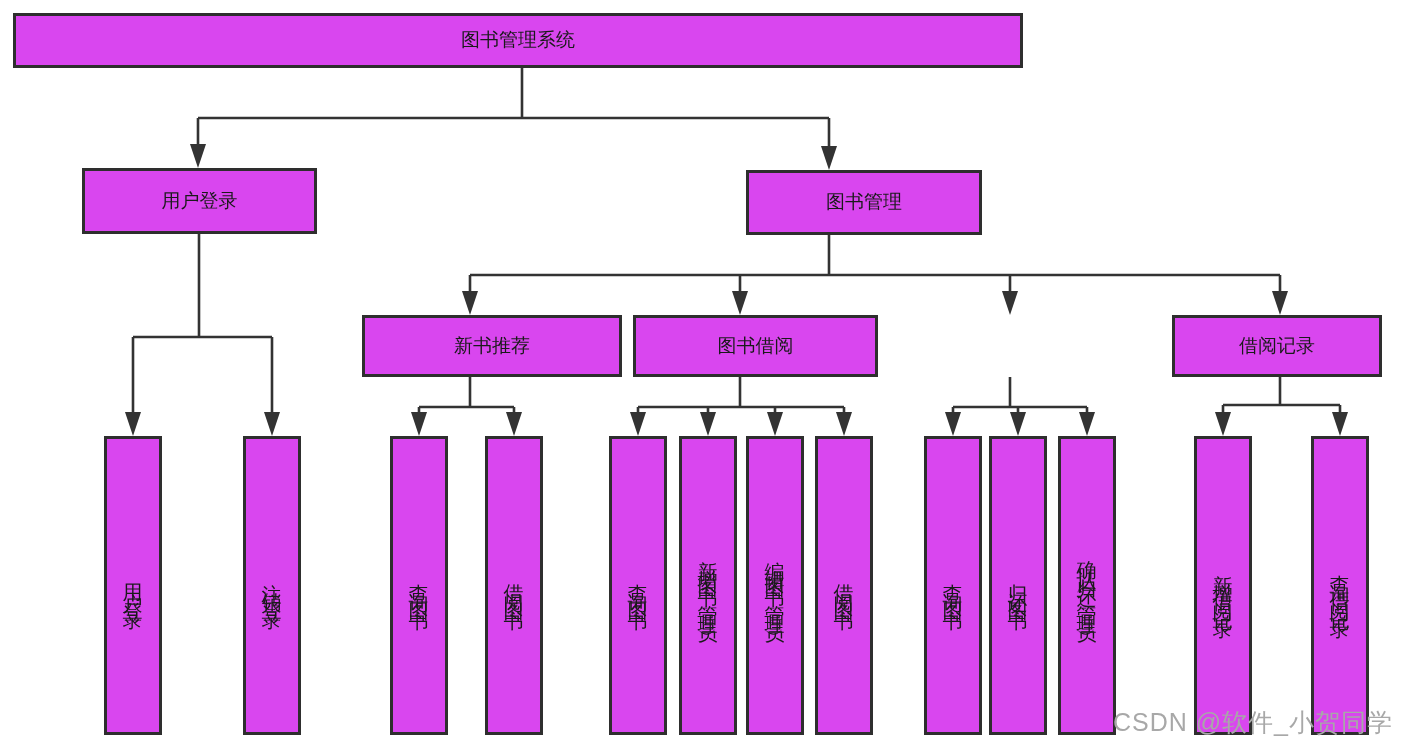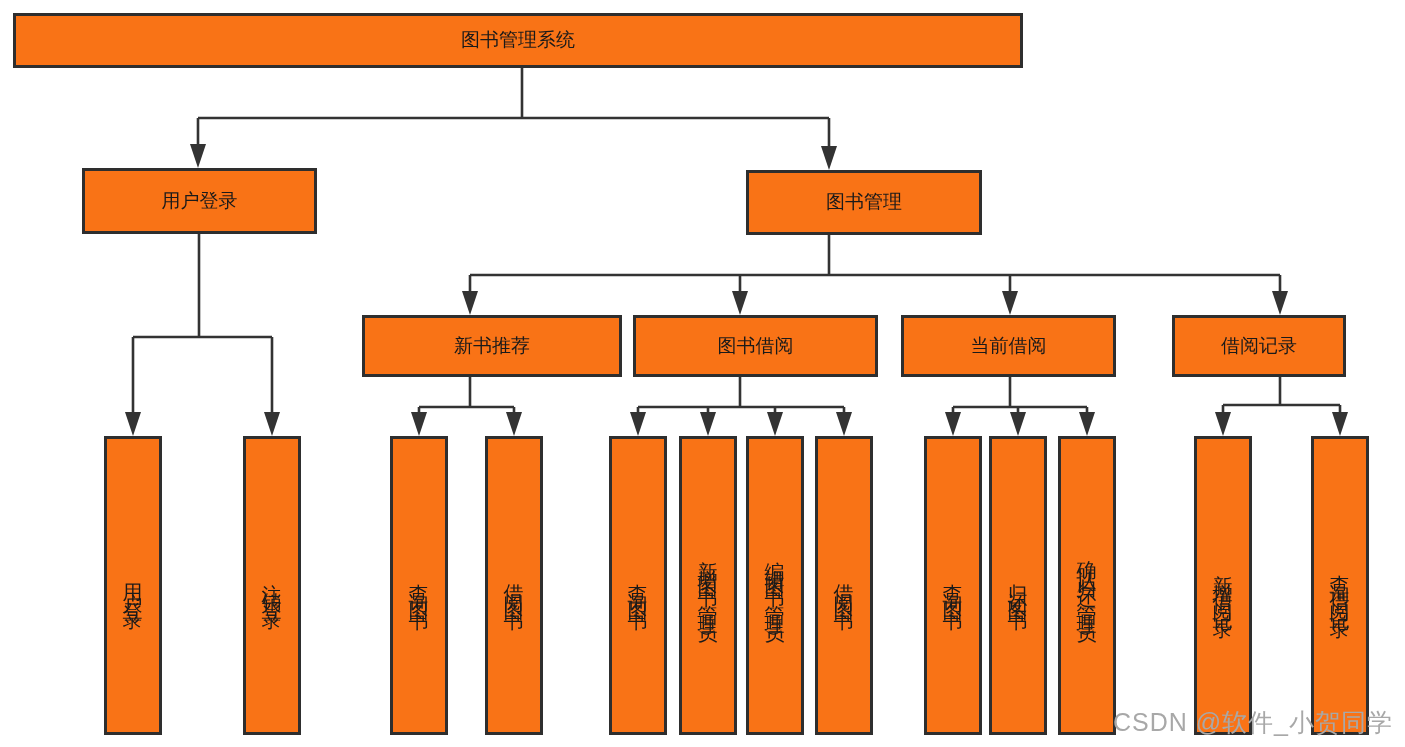--- a/index.html
+++ b/index.html
@@ -21,21 +21,21 @@
     width: 1405px; height: 747px;
   }
   .wires path {
     fill: none;
     stroke: var(--line, #333333);
     stroke-width: 2.6;
   }
   .wires polygon { fill: var(--line, #333333); }
   .node {
     position: absolute;
-    background: #f97316;
+    background: #d946ef;
     border: 3px solid var(--box-border, #2e2e2e);
     display: flex;
     align-items: center;
     justify-content: center;
     font-size: 19px;
     line-height: 1.2;
     white-space: nowrap;
     color: var(--text, #1a1a1a);
   }
   .node.v {
@@ -96,22 +96,21 @@
     <polygon points="1332,412 1348,412 1340,436"></polygon>
   </svg>
 
   <div class="node" style="left:13px; top:13px; width:1010px; height:55px;">图书管理系统</div>
 
   <div class="node" style="left:82px; top:168px; width:235px; height:66px;">用户登录</div>
   <div class="node" style="left:711px; top:170px; width:236px; height:65px;margin-left:35px;">图书管理</div>
 
   <div class="node" style="left:362px; top:315px; width:260px; height:62px;">新书推荐</div>
   <div class="node" style="left:633px; top:315px; width:245px; height:62px;">图书借阅</div>
-  <div class="node" style="left:901px; top:315px; width:215px; height:62px;">当前借阅</div>
-  <div class="node" style="left:1172px; top:315px; width:174px; height:62px;">借阅记录</div>
+  <div class="node" style="left:1172px; top:315px; width:210px; height:62px;">借阅记录</div>
 
   <div class="node v" style="left:104px; top:436px; width:58px; height:299px;">用户登录</div>
   <div class="node v" style="left:243px; top:436px; width:58px; height:299px;">注销登录</div>
 
   <div class="node v" style="left:390px; top:436px; width:58px; height:299px;">查询图书</div>
   <div class="node v" style="left:485px; top:436px; width:58px; height:299px;">借阅图书</div>
 
   <div class="node v" style="left:609px; top:436px; width:58px; height:299px;">查询图书</div>
   <div class="node v" style="left:679px; top:436px; width:58px; height:299px;">新增图书（管理员）</div>
   <div class="node v" style="left:746px; top:436px; width:58px; height:299px;">编辑图书（管理员）</div>

